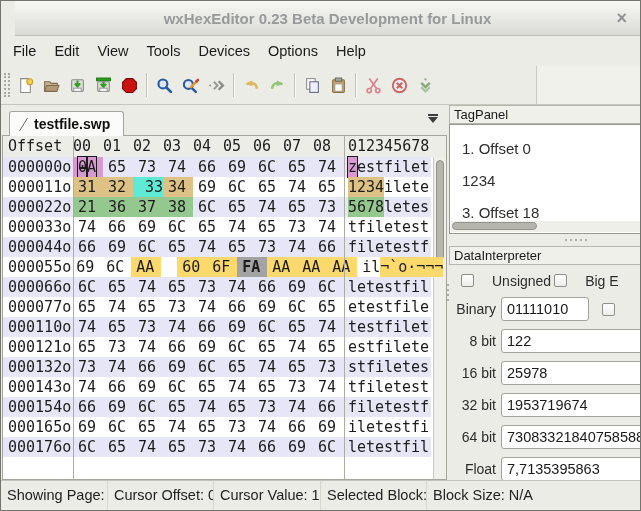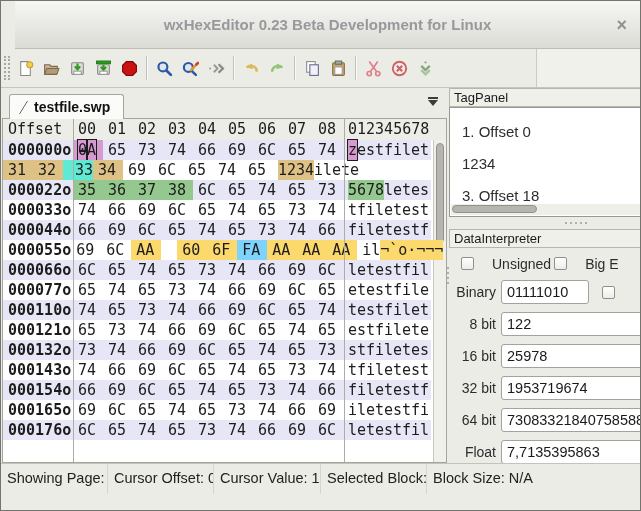--- a/index.html
+++ b/index.html
@@ -1,20 +1,20 @@
 <!DOCTYPE html>
 <html><head>
 <meta charset="utf-8">
 <style>
 * { margin:0; padding:0; box-sizing:border-box; }
 body { background:#fff; font-family:"Liberation Sans", sans-serif; }
 .window { width:641px; height:511px; border:1px solid #74746e; background:#ECECE7; position:relative; overflow:hidden; }
 
 
-.titlebar { height:48px; background:linear-gradient(#f6f6f3,#dbdbd6); border-bottom:1px solid #bdbdb6;
+.titlebar { height:35px; background:linear-gradient(#f6f6f3,#dbdbd6); border-bottom:1px solid #bdbdb6;
   display:flex; align-items:center; justify-content:center; position:relative;
   font-size:15px; font-weight:bold; color:#97999b;margin-left:14px; }
 .close-btn { position:absolute; right:13px; top:50%; transform:translateY(-50%);
   color:#8f9193; font-size:18px; line-height:1; cursor:default; }
 
 
 .menubar { height:30px; display:flex; align-items:center; padding-left:3px; background:#ECECE7; }
 .menu-item { padding:5px 9px; font-size:14.5px; color:#1a1a1a; }
 
 
@@ -34,27 +34,27 @@
   background:#fbfbf9; border:1px solid #a5a59d; border-bottom:none; border-radius:3px 3px 0 0;
   font-size:14px; font-weight:bold; color:#111; position:relative; z-index:2; margin-bottom:-1px; }
 .tab-list-btn { position:absolute; right:9px; bottom:7px; display:flex; flex-direction:column; align-items:center; }
 .tab-list-btn .bar { width:10px; height:2px; background:#3c3c3c; margin-bottom:1px; }
 .tab-list-btn .tri { width:0; height:0; border:5px solid transparent; border-top:6px solid #3c3c3c; }
 
 .page { flex:1; border:1px solid #a5a59d; background:#fff; position:relative; overflow:hidden;
   font-family:"DejaVu Sans Mono", monospace; font-size:15px; color:#1c1c1c; }
 .hex-header { display:flex; height:21px; line-height:21px; background:#EDEDE8; width:443px; }
 .h-off { width:70px; padding-left:5px; }
-.h-byte { width:30px; padding-left:5px; }
+.h-byte { width:30px; }
 .h-txt { padding-left:5px; }
 .hex-body { position:absolute; top:21px; bottom:0; left:0; width:443px; background:#fff; }
 .gridline { position:absolute; top:0; bottom:0; width:1px; background:#adada6; z-index:3; }
 .hexrow { display:flex; height:20px; line-height:20px; width:428px; position:relative; z-index:1; }
 .hexrow.alt { background:#e6e6f7; }
-.c-off { width:70px; padding-left:5px;font-weight:bold; }
+.c-off { width:70px; padding-left:5px; }
 .hexcells { display:flex; }
 .hx { width:30px; padding-left:5px; }
 .txt { display:flex; padding-left:5px; }
 .tch { display:inline-block; width:9px; text-align:center; }
 .nib { display:inline-block; width:9px; position:relative; outline:1px solid #1c1c1c; }
 .nib.caret::after { content:""; position:absolute; left:1px; right:1px; top:48%; height:2px; background:#1c1c1c; }
 .cursor-ch { outline:1px solid #1c1c1c; }
 
 .vscroll { position:absolute; top:21px; right:0; bottom:0; width:13px; background:#f0f0ea; border-left:1px solid #c9c9c1; }
 .vscroll .thumb { position:absolute; top:3px; left:2px; width:8px; height:100px;
@@ -96,20 +96,29 @@
 </head>
 <body>
 
 <div class="window">
 
   <div class="titlebar">
     <span>wxHexEditor 0.23 Beta Development for Linux</span>
     <span class="close-btn">×</span>
   </div>
 
+  <div class="menubar">
+      <span class="menu-item">File</span>
+      <span class="menu-item">Edit</span>
+      <span class="menu-item">View</span>
+      <span class="menu-item">Tools</span>
+      <span class="menu-item">Devices</span>
+      <span class="menu-item">Options</span>
+      <span class="menu-item">Help</span>
+    </div>
 
   <div class="toolbar">
     <div class="tb-grip"></div>
     <div class="tb-main">
         <div class="tb-btn">
           <span class="ticon">
             <svg width="17" height="17" viewBox="0 0 16 16">
               <path d="M3.5 1.5h7l2 2v11h-9z" fill="#fff" stroke="#8a8a82"></path>
               <circle cx="12" cy="4.5" r="2.8" fill="#f2cf4e" stroke="#c8a02e"></circle>
             </svg>
@@ -293,20 +302,21 @@
                 <span class="tch">s</span>
                 <span class="tch">t</span>
                 <span class="tch">f</span>
                 <span class="tch">i</span>
                 <span class="tch">l</span>
                 <span class="tch">e</span>
                 <span class="tch">t</span>
               </div>
             </div>
             <div class="hexrow">
+              <div class="c-off">000011o</div>
               <div class="hexcells">
                 <div class="hx" style="background: rgb(222, 193, 132);">31</div>
                 <div class="hx" style="background: rgb(222, 193, 132);">32</div>
                 <div class="hx" style="background: #5eead4; text-align: right;">33</div>
                 <div class="hx" style="background: rgb(222, 193, 132);">34</div>
                 <div class="hx">69</div>
                 <div class="hx">6C</div>
                 <div class="hx">65</div>
                 <div class="hx">74</div>
                 <div class="hx">65</div>
@@ -319,21 +329,21 @@
                 <span class="tch">i</span>
                 <span class="tch">l</span>
                 <span class="tch">e</span>
                 <span class="tch">t</span>
                 <span class="tch">e</span>
               </div>
             </div>
             <div class="hexrow alt">
               <div class="c-off">000022o</div>
               <div class="hexcells">
-                <div class="hx" style="background: rgb(148, 200, 142);">35</div>
+                <div class="hx" style="background: rgb(148, 200, 142);">21</div>
                 <div class="hx" style="background: rgb(148, 200, 142);">36</div>
                 <div class="hx" style="background: rgb(148, 200, 142);">37</div>
                 <div class="hx" style="background: rgb(148, 200, 142);">38</div>
                 <div class="hx">6C</div>
                 <div class="hx">65</div>
                 <div class="hx">74</div>
                 <div class="hx">65</div>
                 <div class="hx">73</div>
               </div>
               <div class="txt">
@@ -399,21 +409,21 @@
               </div>
             </div>
             <div class="hexrow">
               <div class="c-off">000055o</div>
               <div class="hexcells">
                 <div class="hx">69</div>
                 <div class="hx">6C</div>
                 <div class="hx" style="background: rgb(252, 217, 109);">AA</div>
                 <div class="hx" style="background: rgb(252, 217, 109); margin-left: 16px;">60</div>
                 <div class="hx" style="background: rgb(252, 217, 109);">6F</div>
-                <div class="hx" style="background: #7dd3fc;">FA</div>
+                <div class="hx" style="background: #a3a3a3; font-weight: bold;">FA</div>
                 <div class="hx" style="background: rgb(252, 217, 109);">AA</div>
                 <div class="hx" style="background: rgb(252, 217, 109);">AA</div>
                 <div class="hx" style="background: rgb(252, 217, 109);">AA</div>
               </div>
               <div class="txt">
                 <span class="tch">i</span>
                 <span class="tch">l</span>
                 <span class="tch" style="background: rgb(252, 217, 109);">¬</span>
                 <span class="tch" style="background: rgb(252, 217, 109);">`</span>
                 <span class="tch" style="background: rgb(252, 217, 109);">o</span>

